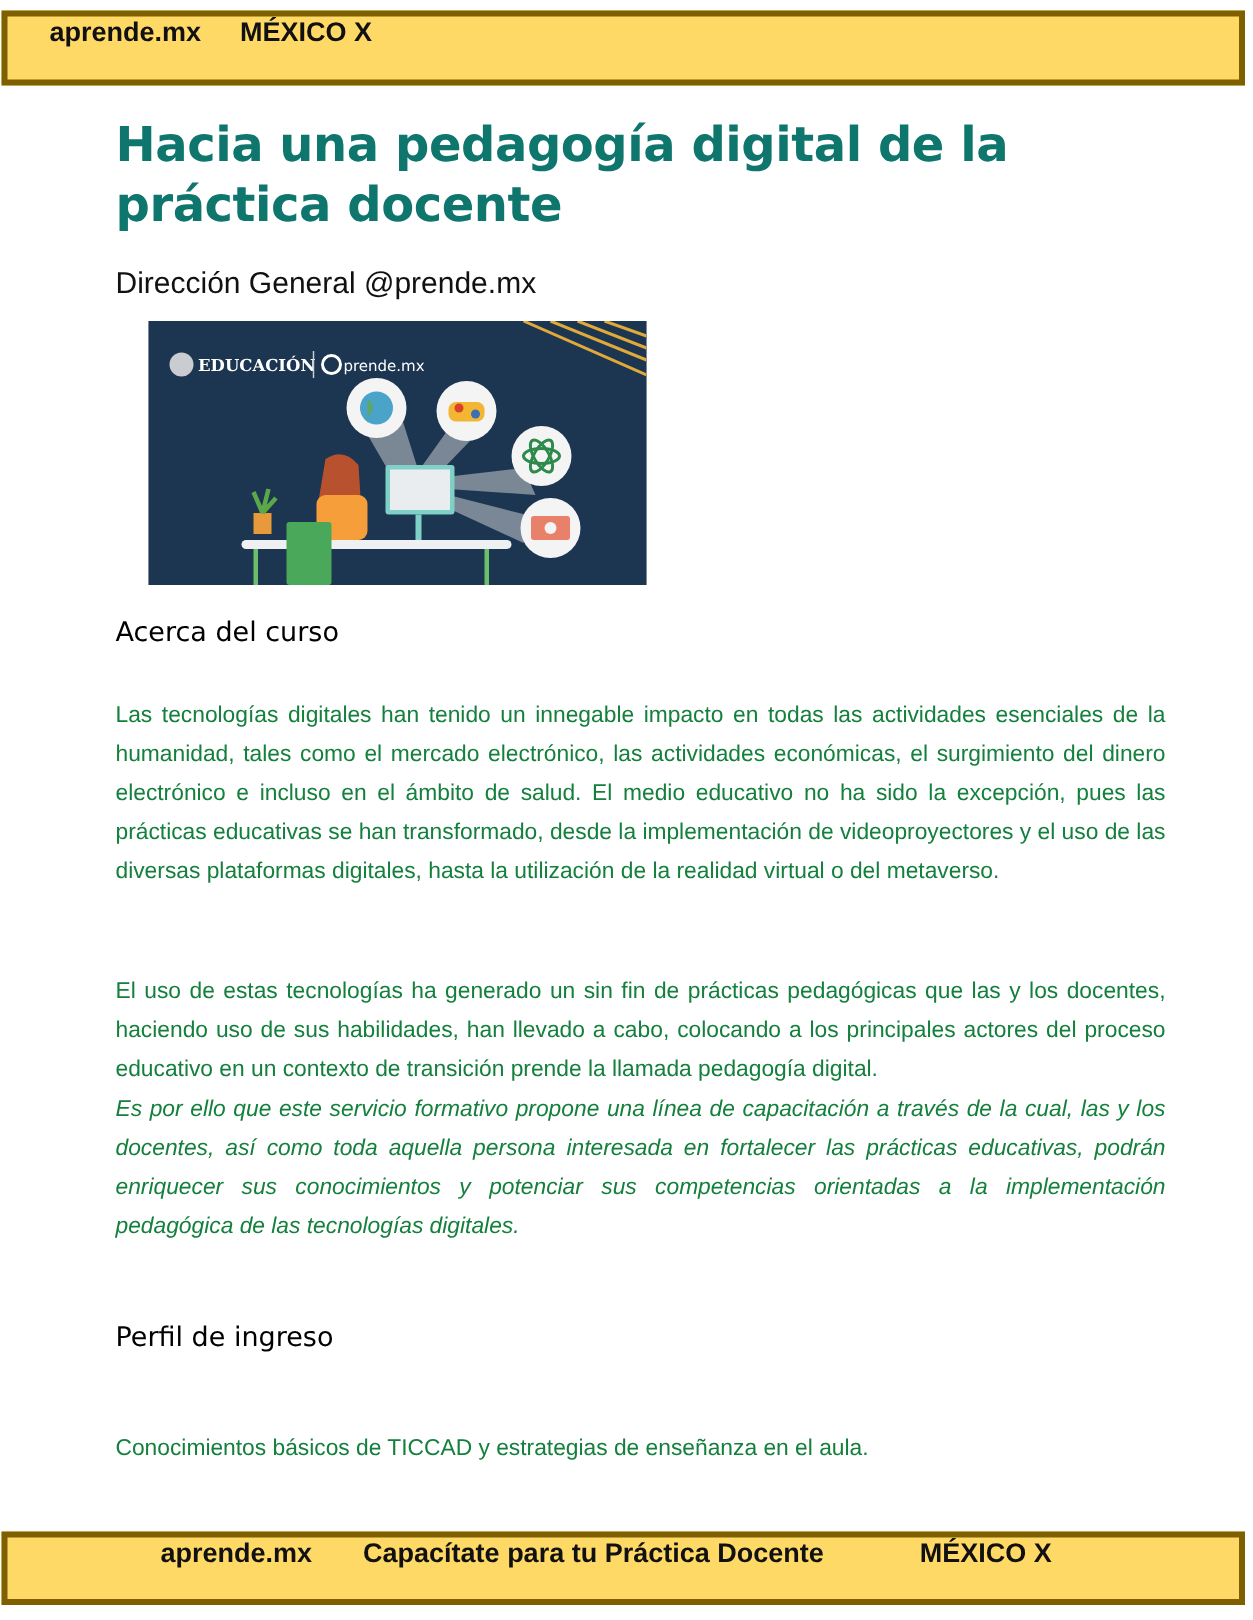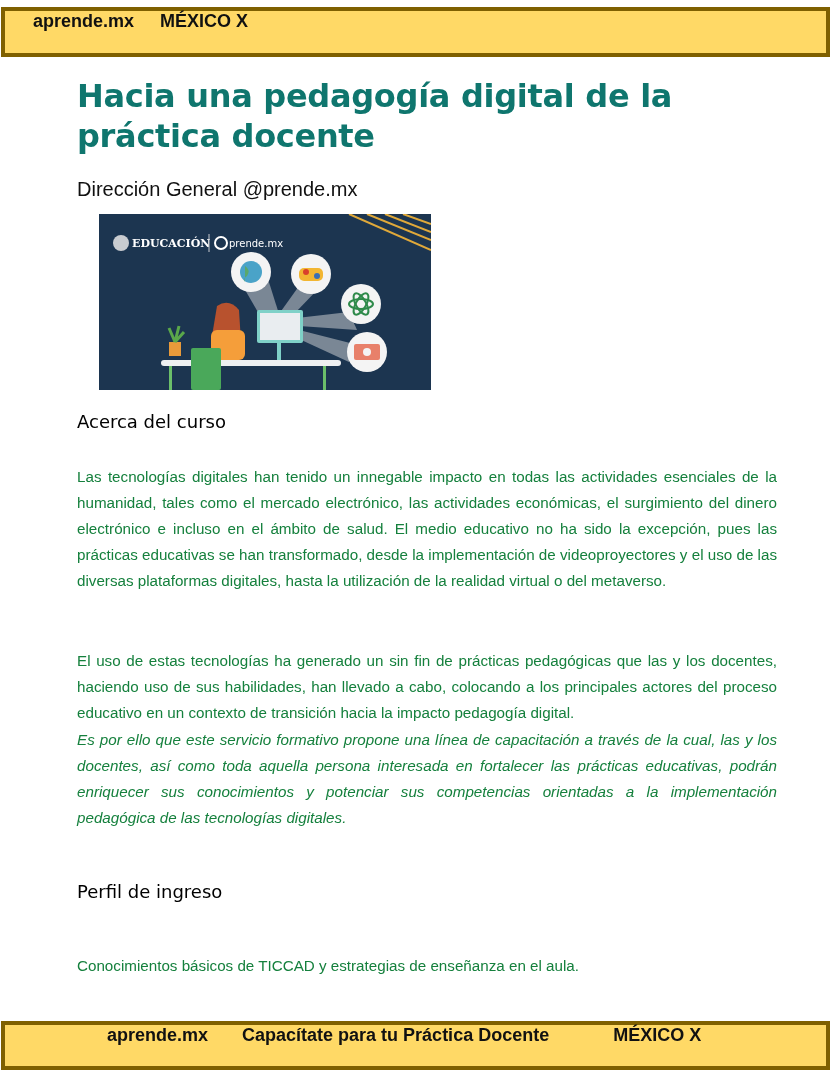--- a/index.html
+++ b/index.html
@@ -104,21 +104,21 @@
     <rect x="70" y="128" width="12" height="14" fill="#e89a3a"></rect>
     <path d="M76,128 l-6,-14 M76,128 l4,-16 M76,128 l9,-10" stroke="#5aa84a" stroke-width="3"></path>
     <path d="M118,92 q12,-8 22,4 l2,32 h-30 z" fill="#b8522e"></path>
     <rect x="112" y="116" width="34" height="30" rx="6" fill="#f59e3a"></rect>
     <rect x="92" y="134" width="30" height="42" rx="2" fill="#4aa85a"></rect>
   </svg>
 </div>
 
 <h2 class="section" style="top:411px;">Acerca del curso</h2>
 <p class="para" style="top:464px;">Las tecnologías digitales han tenido un innegable impacto en todas las actividades esenciales de la humanidad, tales como el mercado electrónico, las actividades económicas, el surgimiento del dinero electrónico e incluso en el ámbito de salud. El medio educativo no ha sido la excepción, pues las prácticas educativas se han transformado, desde la implementación de videoproyectores y el uso de las diversas plataformas digitales, hasta la utilización de la realidad virtual o del metaverso.</p>
-<p class="para" style="top:648px;">El uso de estas tecnologías ha generado un sin fin de prácticas pedagógicas que las y los docentes, haciendo uso de sus habilidades, han llevado a cabo, colocando a los principales actores del proceso educativo en un contexto de transición hacia la impacto pedagogía digital.</p>
+<p class="para" style="top:648px;">El uso de estas tecnologías ha generado un sin fin de prácticas pedagógicas que las y los docentes, haciendo uso de sus habilidades, han llevado a cabo, colocando a los principales actores del proceso educativo en un contexto de transición prende la llamada pedagogía digital.</p>
 <p class="para" style="top:727px;font-style:italic;">Es por ello que este servicio formativo propone una línea de capacitación a través de la cual, las y los docentes, así como toda aquella persona interesada en fortalecer las prácticas educativas, podrán enriquecer sus conocimientos y potenciar sus competencias orientadas a la implementación pedagógica de las tecnologías digitales.</p>
 
 <h2 class="section" style="top:881px;">Perfil de ingreso</h2>
 <p class="para" style="top:953px;">Conocimientos básicos de TICCAD y estrategias de enseñanza en el aula.</p>
 
 <div class="banner bottom">
   <span class="b1">aprende.mx</span>
   <span class="b2">Capacítate para tu Práctica Docente</span>
   <span>MÉXICO X</span>
 </div>

